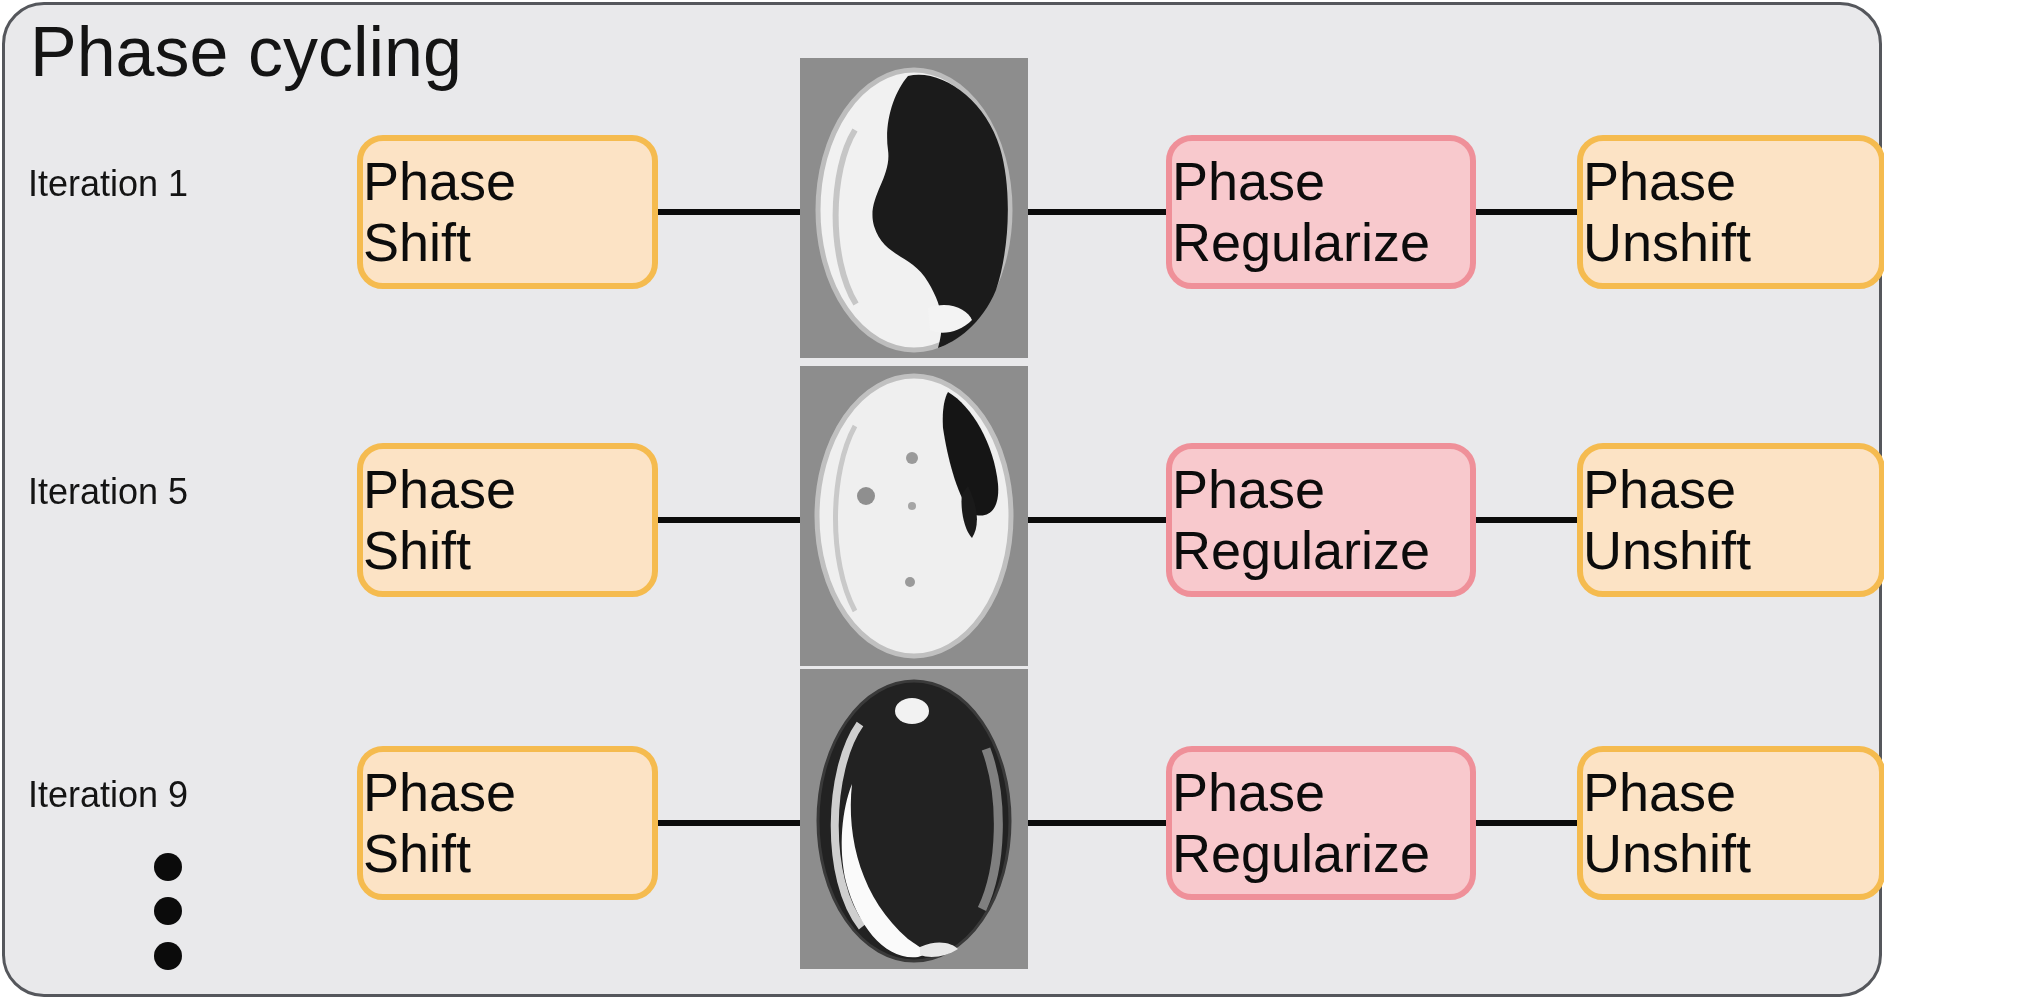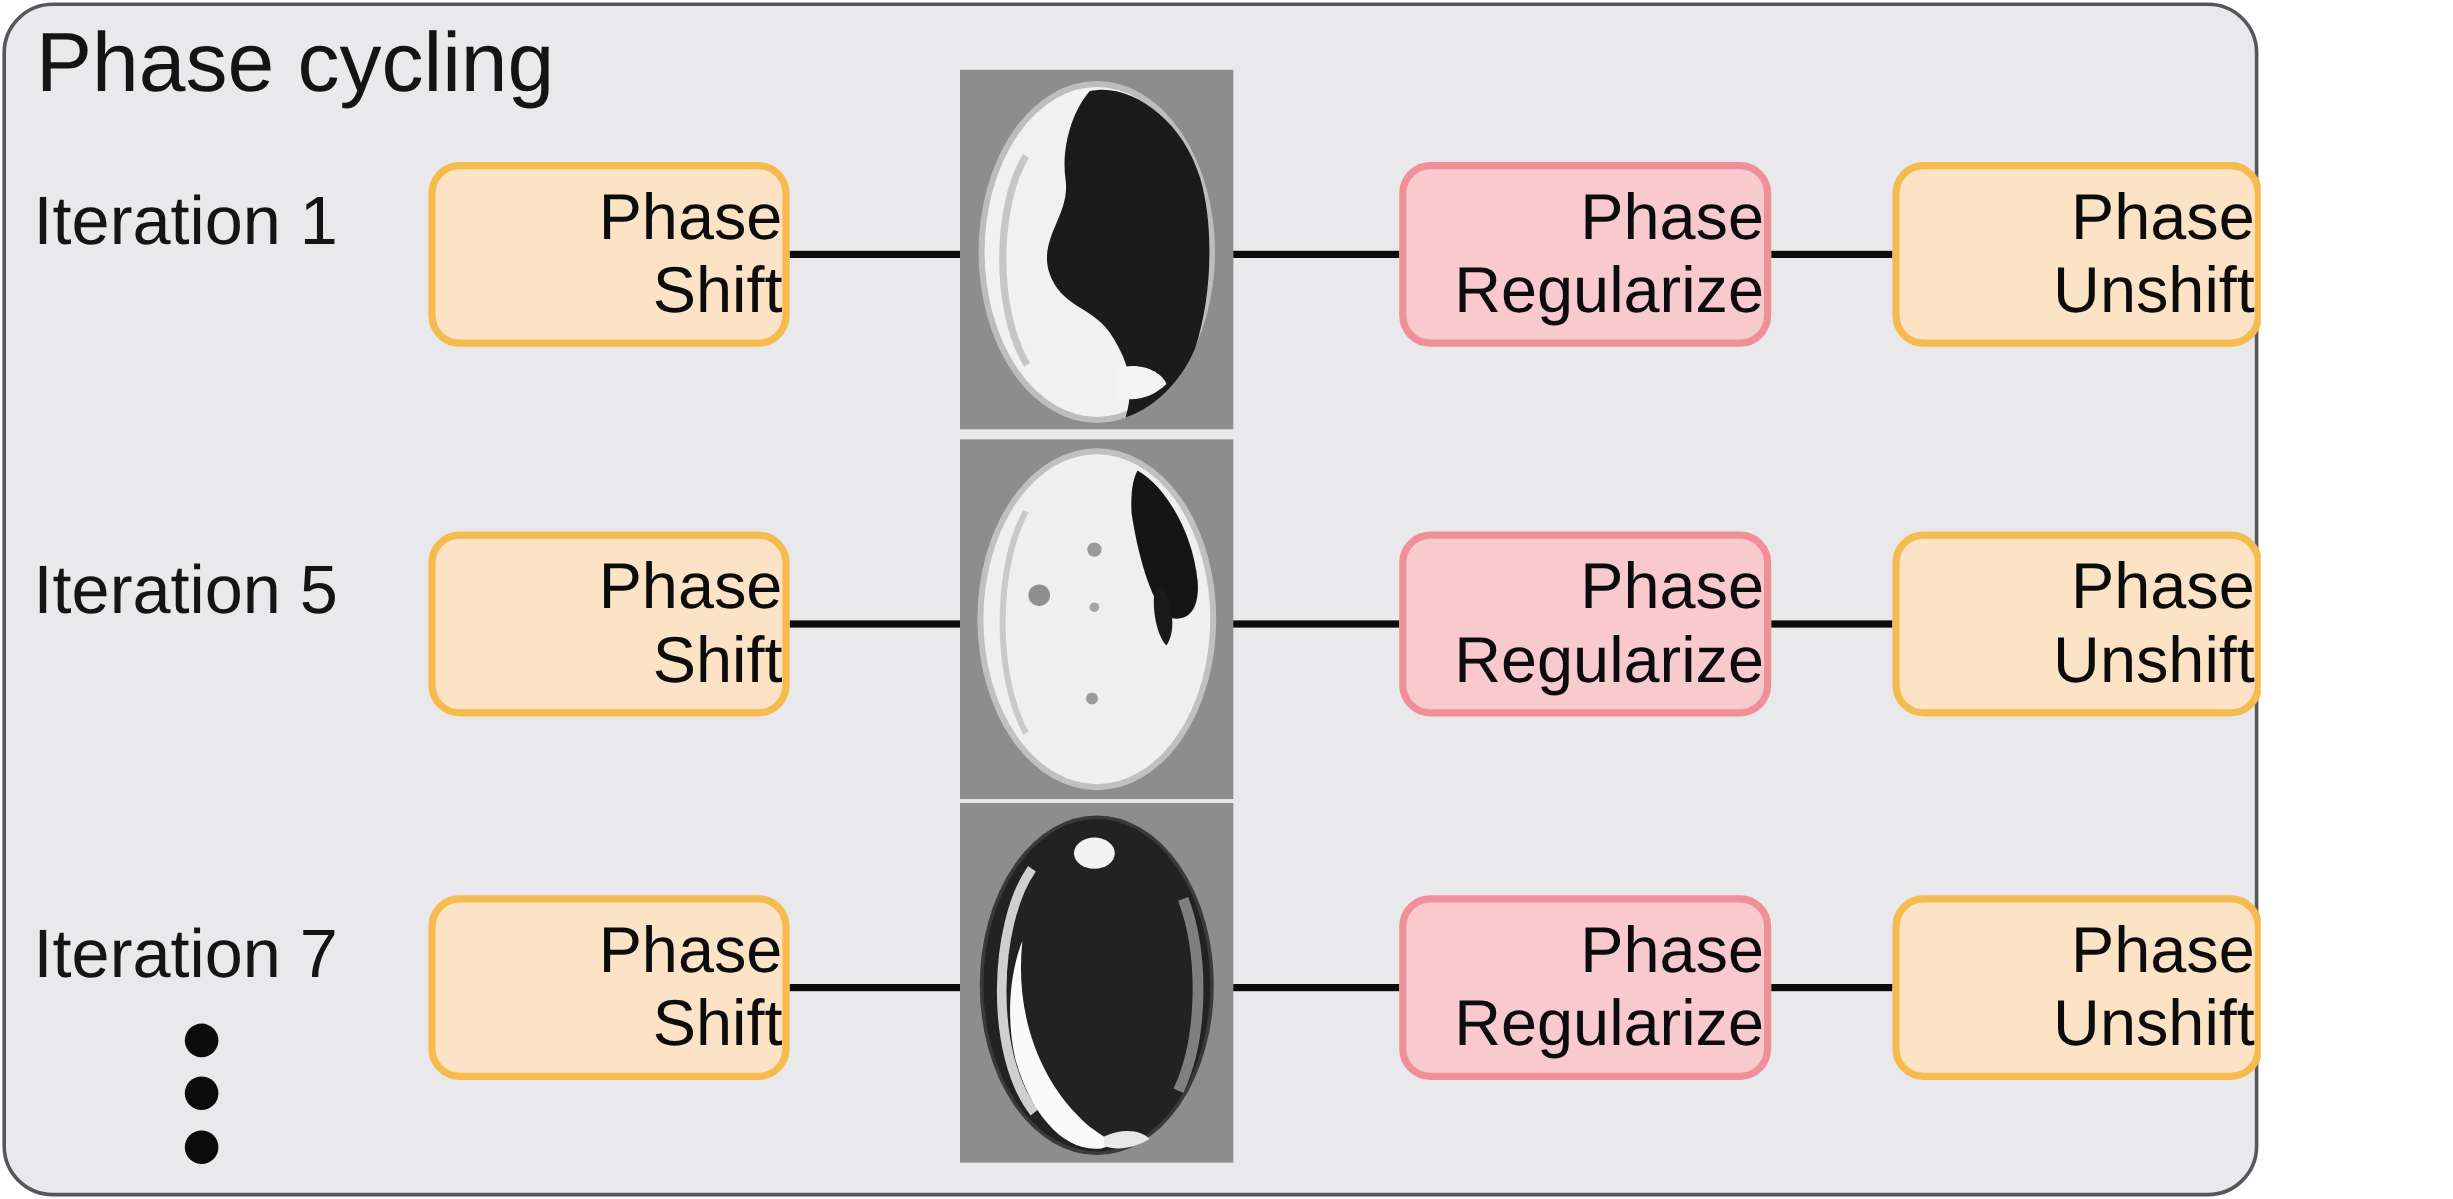--- a/index.html
+++ b/index.html
@@ -18,36 +18,36 @@
     border-radius:42px;
     box-sizing:border-box;
   }
   .diagram-title{
     position:absolute;left:30px;top:8px;
     font-size:70px;line-height:88px;font-weight:400;
     letter-spacing:0px;color:#141414;
   }
   .iter-label{
     position:absolute;left:28px;width:260px;height:60px;
-    font-size:57px;line-height:60px;font-weight:400;color:#141414;
+    font-size:36px;line-height:60px;font-weight:400;color:#141414;
     white-space:nowrap;
   }
   .flow-line{
     position:absolute;height:6px;background:#0b0b0b;z-index:1;
   }
   .arrow-head{
     position:absolute;width:0;height:0;z-index:1;
     border-top:23px solid transparent;
     border-bottom:23px solid transparent;
     border-left:62px solid #0b0b0b;
   }
   .pbox{
     position:absolute;height:154px;z-index:2;
     border:6px solid;border-radius:26px;box-sizing:border-box;
-    display:flex;flex-direction:column;align-items:flex-end;justify-content:center;
+    display:flex;flex-direction:column;align-items:flex-start;justify-content:center;
     font-size:54px;line-height:61px;text-align:center;color:#0c0c0c;
   }
   .pbox.orange{background:#fce3c5;border-color:#f5bb4f;}
   .pbox.pink{background:#f8c9cd;border-color:#ef9099;}
   .w-shift{width:301px;}
   .w-reg{width:310px;}
   .w-unshift{width:308px;}
   .brain{
     position:absolute;left:800px;width:228px;height:300px;z-index:2;
     display:block;
@@ -127,21 +127,21 @@
       <span>Regularize</span>
     </div>
 
     <div class="pbox orange w-unshift" style="left:1577px;top:443px;">
       <span>Phase</span>
       <span>Unshift</span>
     </div>
   </div>
 
   <div>
-    <div class="iter-label" style="top:765px;">Iteration 7</div>
+    <div class="iter-label" style="top:765px;">Iteration 9</div>
 
     <div class="flow-line" style="left:658px;top:820px;width:508px;"></div>
     <div class="flow-line" style="left:1476px;top:820px;width:101px;"></div>
     <div class="flow-line" style="left:1885px;top:820px;width:58px;"></div>
     <div class="arrow-head" style="left:1938px;top:800px;"></div>
 
     <div class="pbox orange w-shift" style="left:357px;top:746px;">
       <span>Phase</span>
       <span>Shift</span>
     </div>

